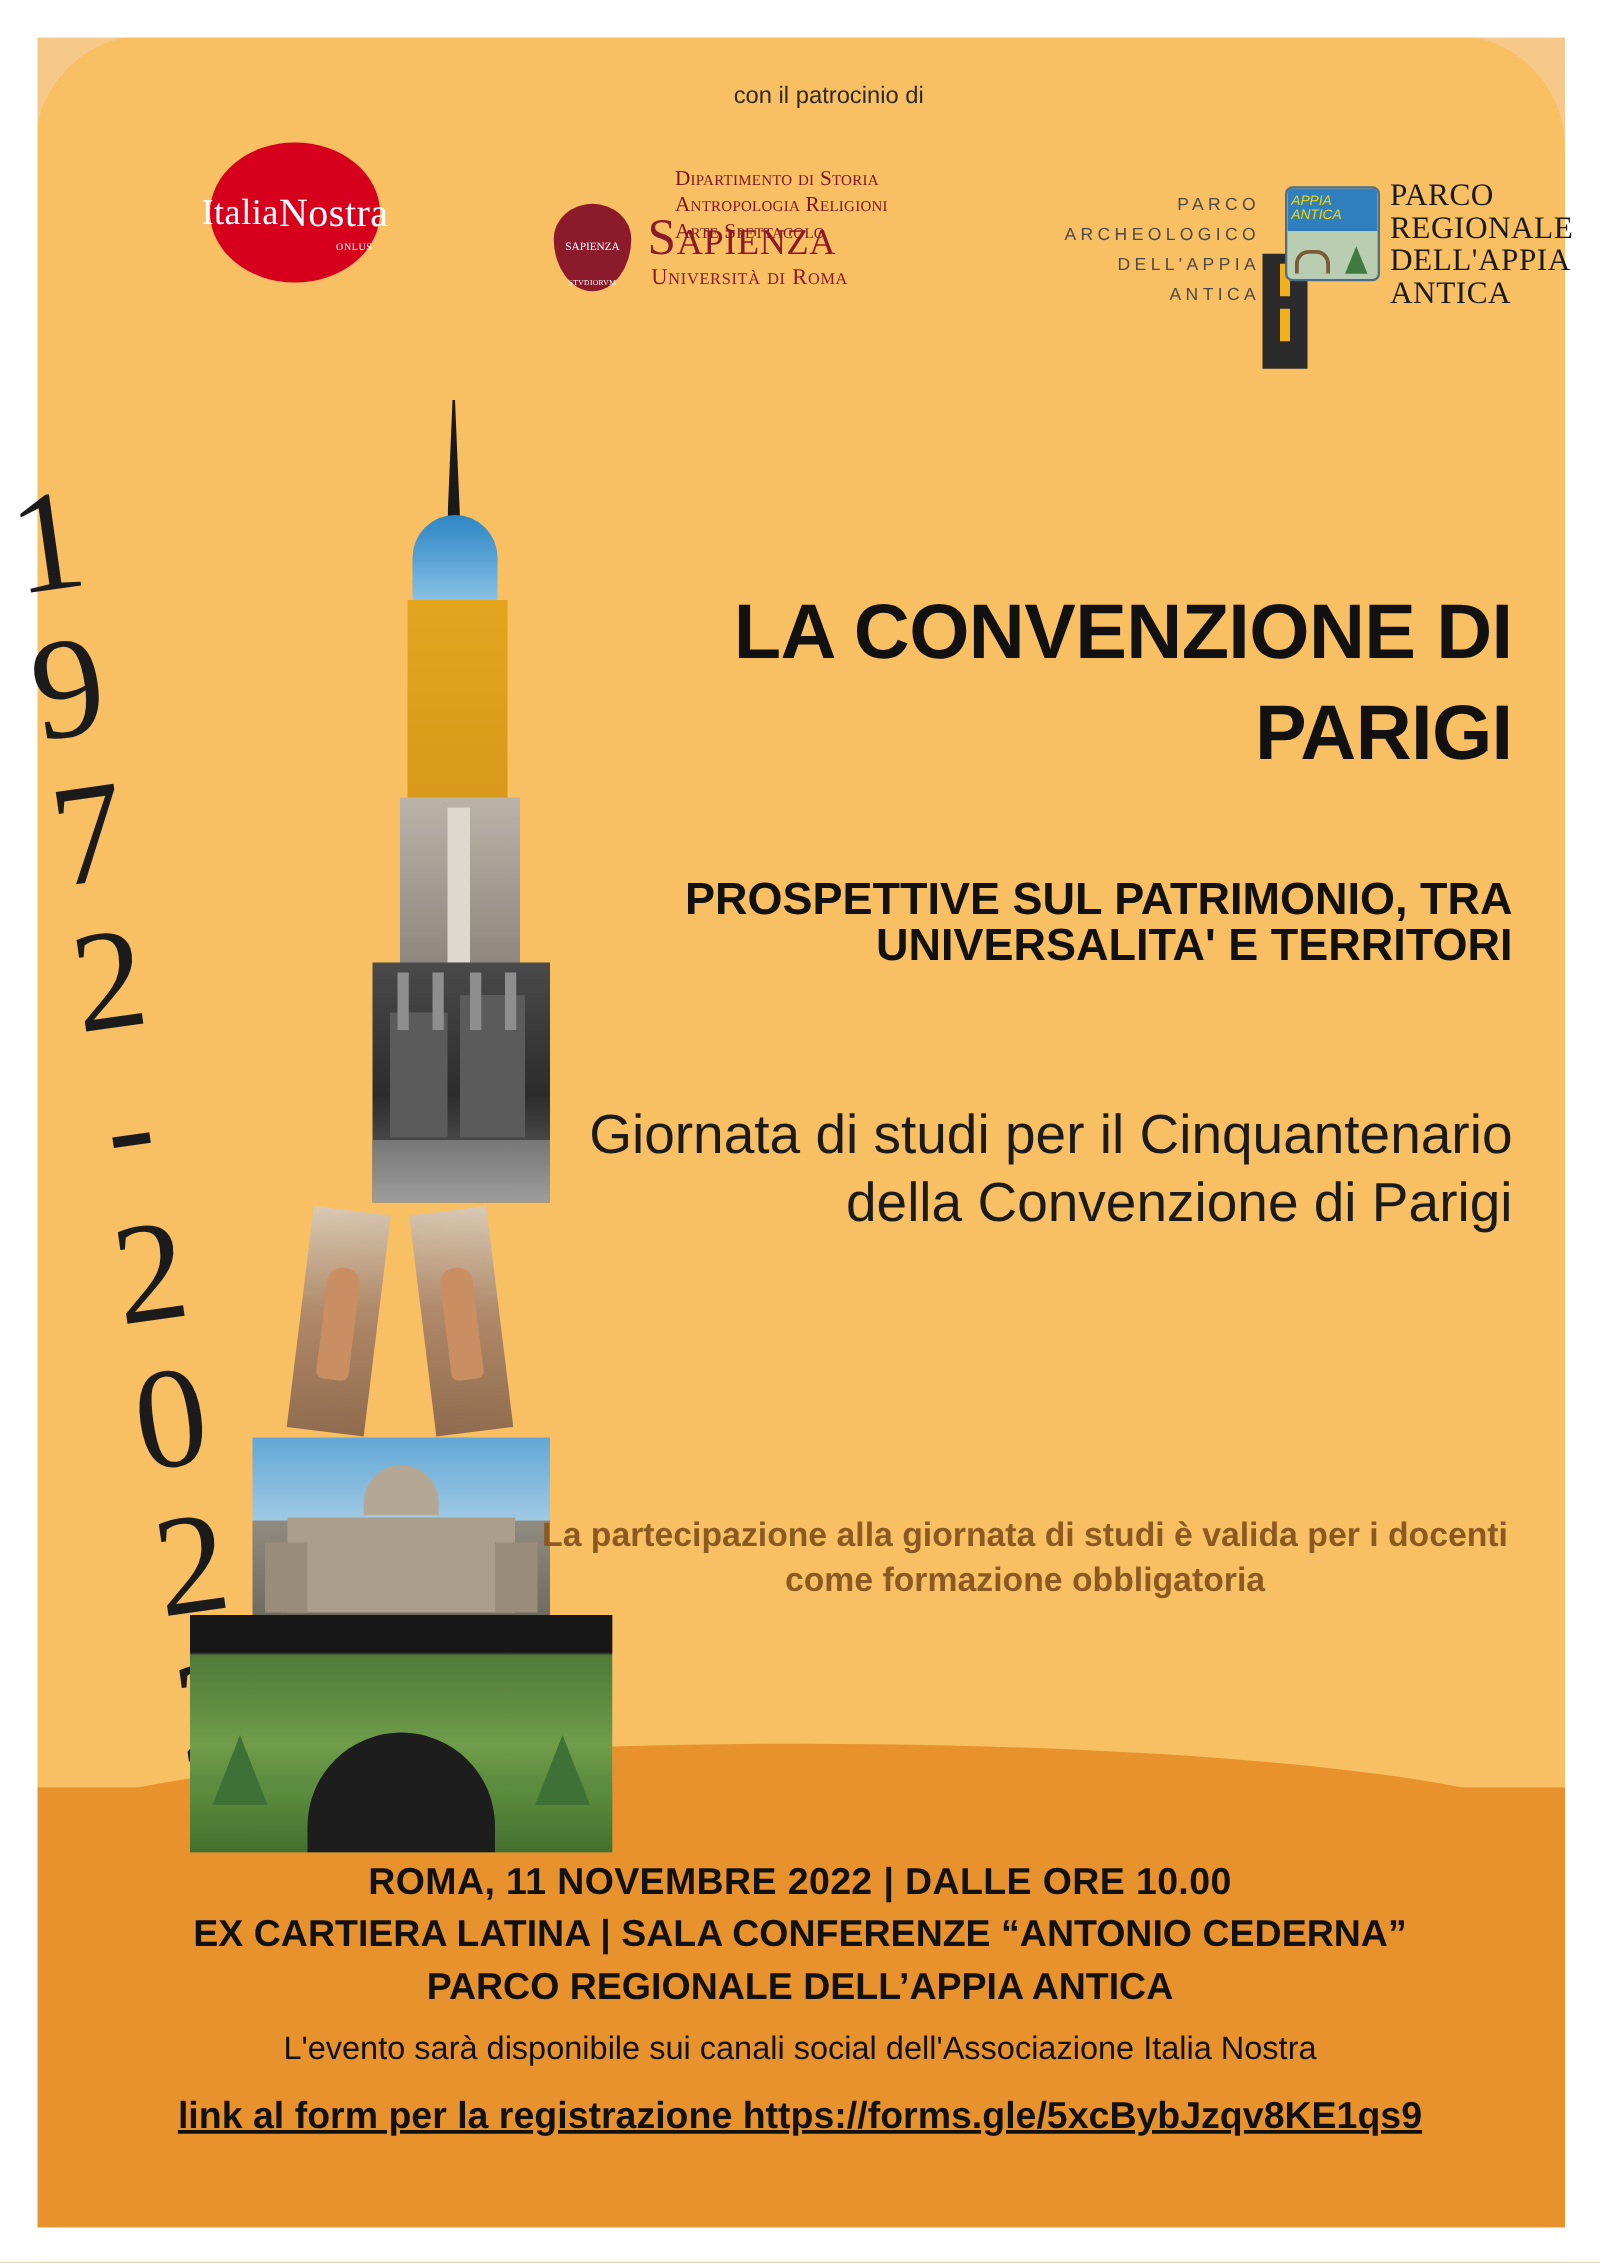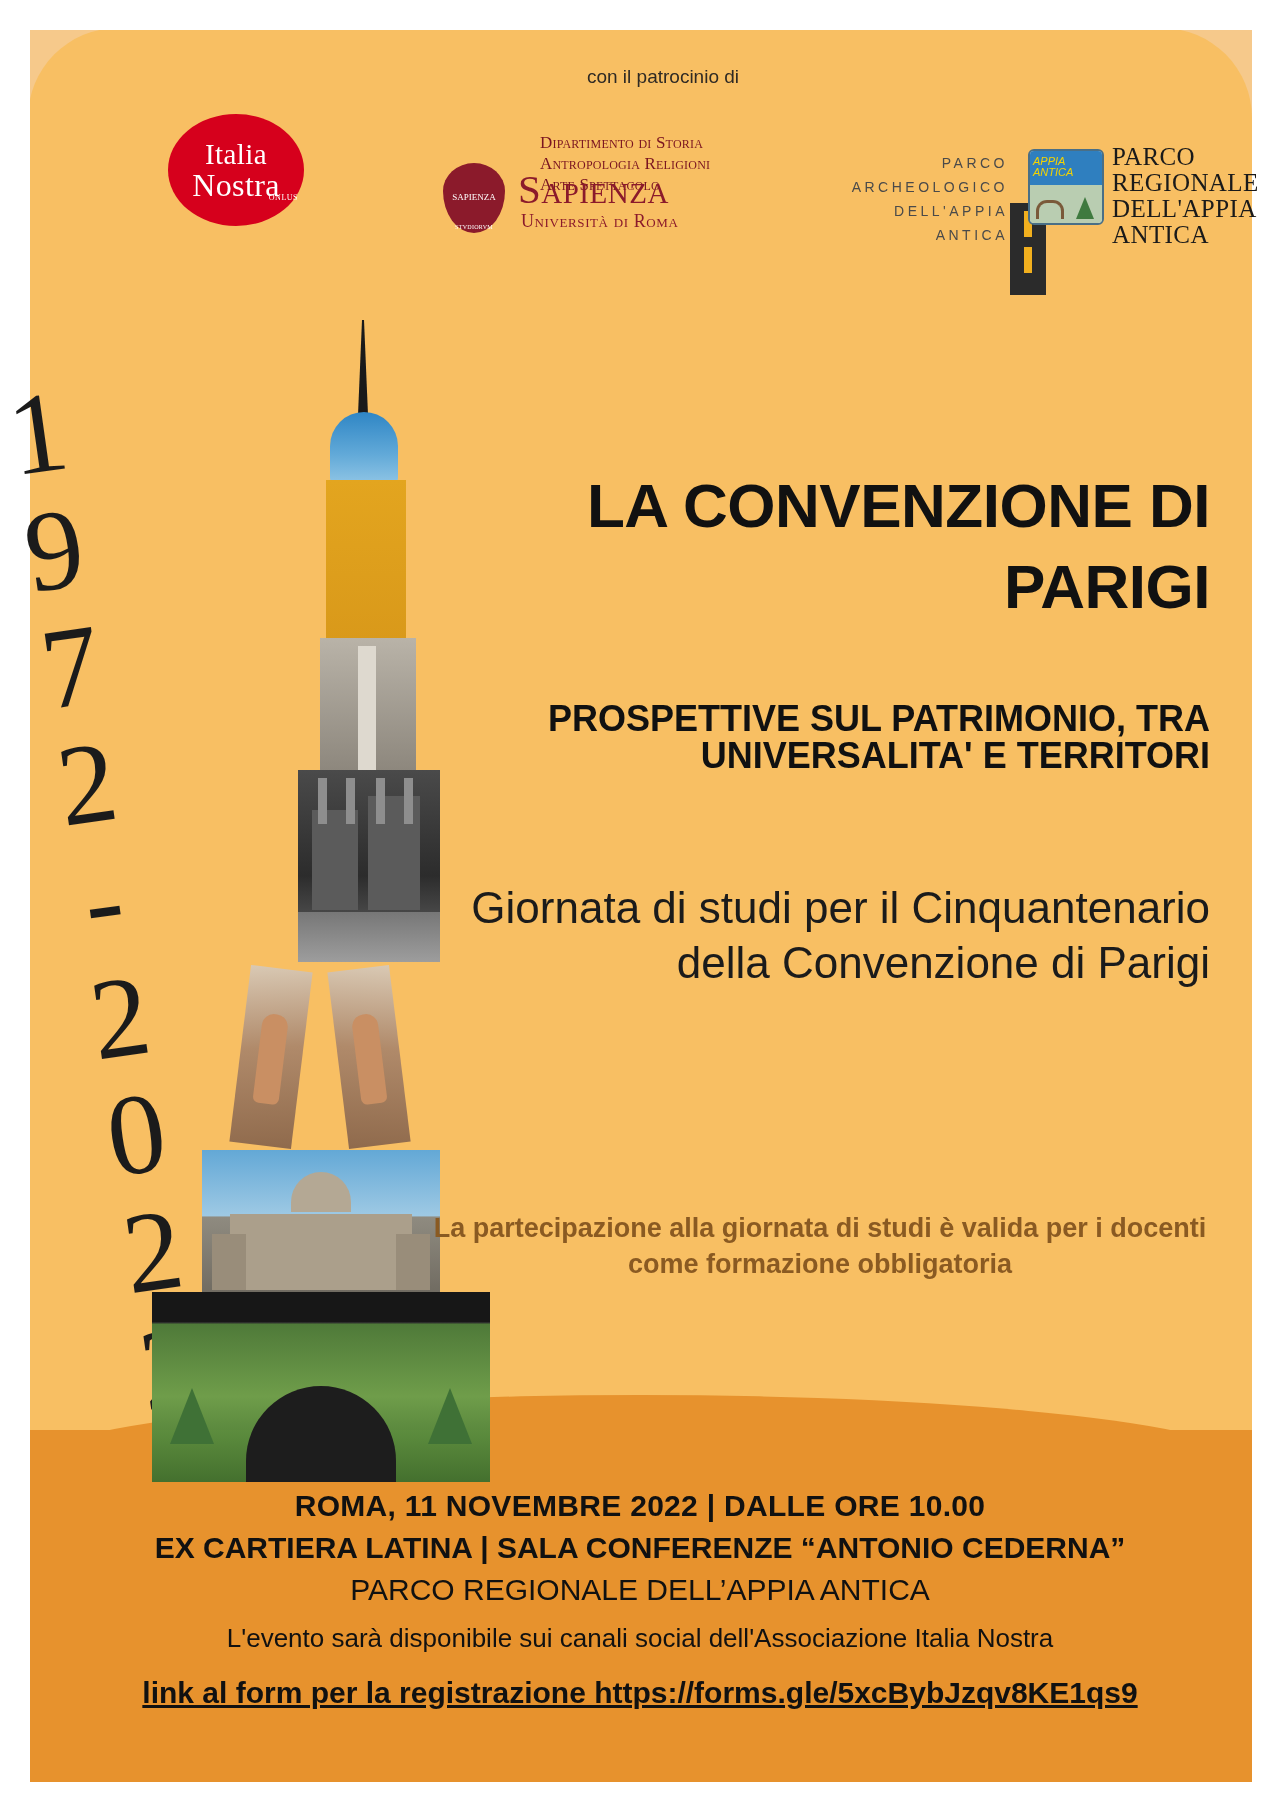--- a/index.html
+++ b/index.html
@@ -87,21 +87,21 @@
   }
   .logo-italia-nostra {
     position: absolute;
     left: 140px;
     top: 58px;
     width: 136px;
     height: 112px;
     background: #d6001c;
     border-radius: 50%;
     display: flex;
-    flex-direction: column;
+    flex-direction: row;
     align-items: center;
     justify-content: center;
     color: #ffffff;
     font-family: "Liberation Serif", serif;
   }
   .logo-italia-nostra .ln1 {
     font-size: 29px;
     line-height: 30px;
     letter-spacing: .4px;
   }
@@ -502,21 +502,21 @@
     line-height: 42px;
     letter-spacing: .3px;
   }
   .f-line2 {
     font-size: 30px;
     font-weight: bold;
     line-height: 42px;
   }
   .f-line3 {
     font-size: 30px;
-    font-weight: normal;
+    font-weight: bold;
     line-height: 42px;
   }
   .f-note {
     margin-top: 12px;
     font-size: 26px;
     font-weight: normal;
     color: #111;
   }
   .f-link {
     margin-top: 22px;

